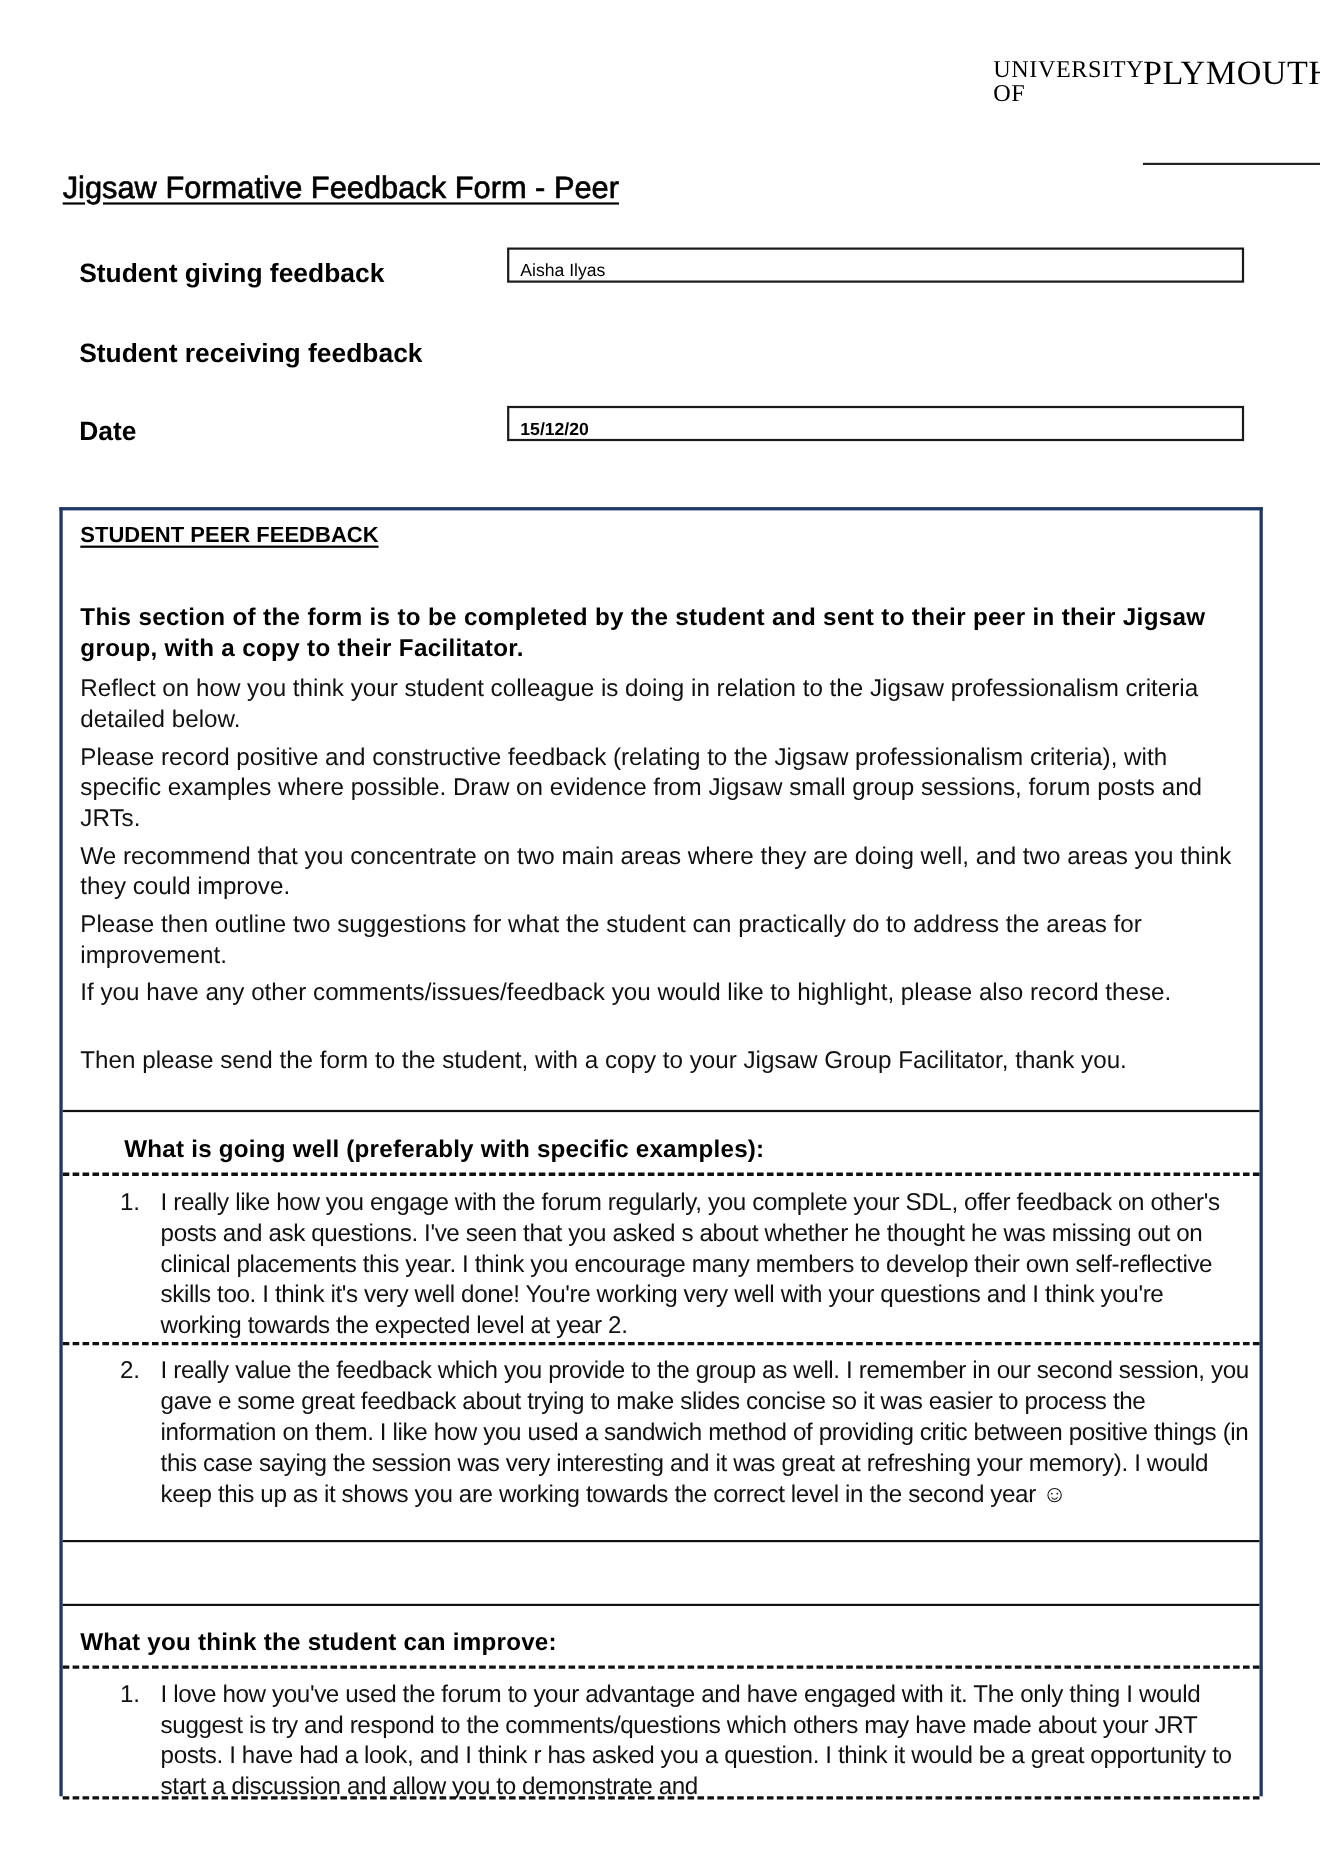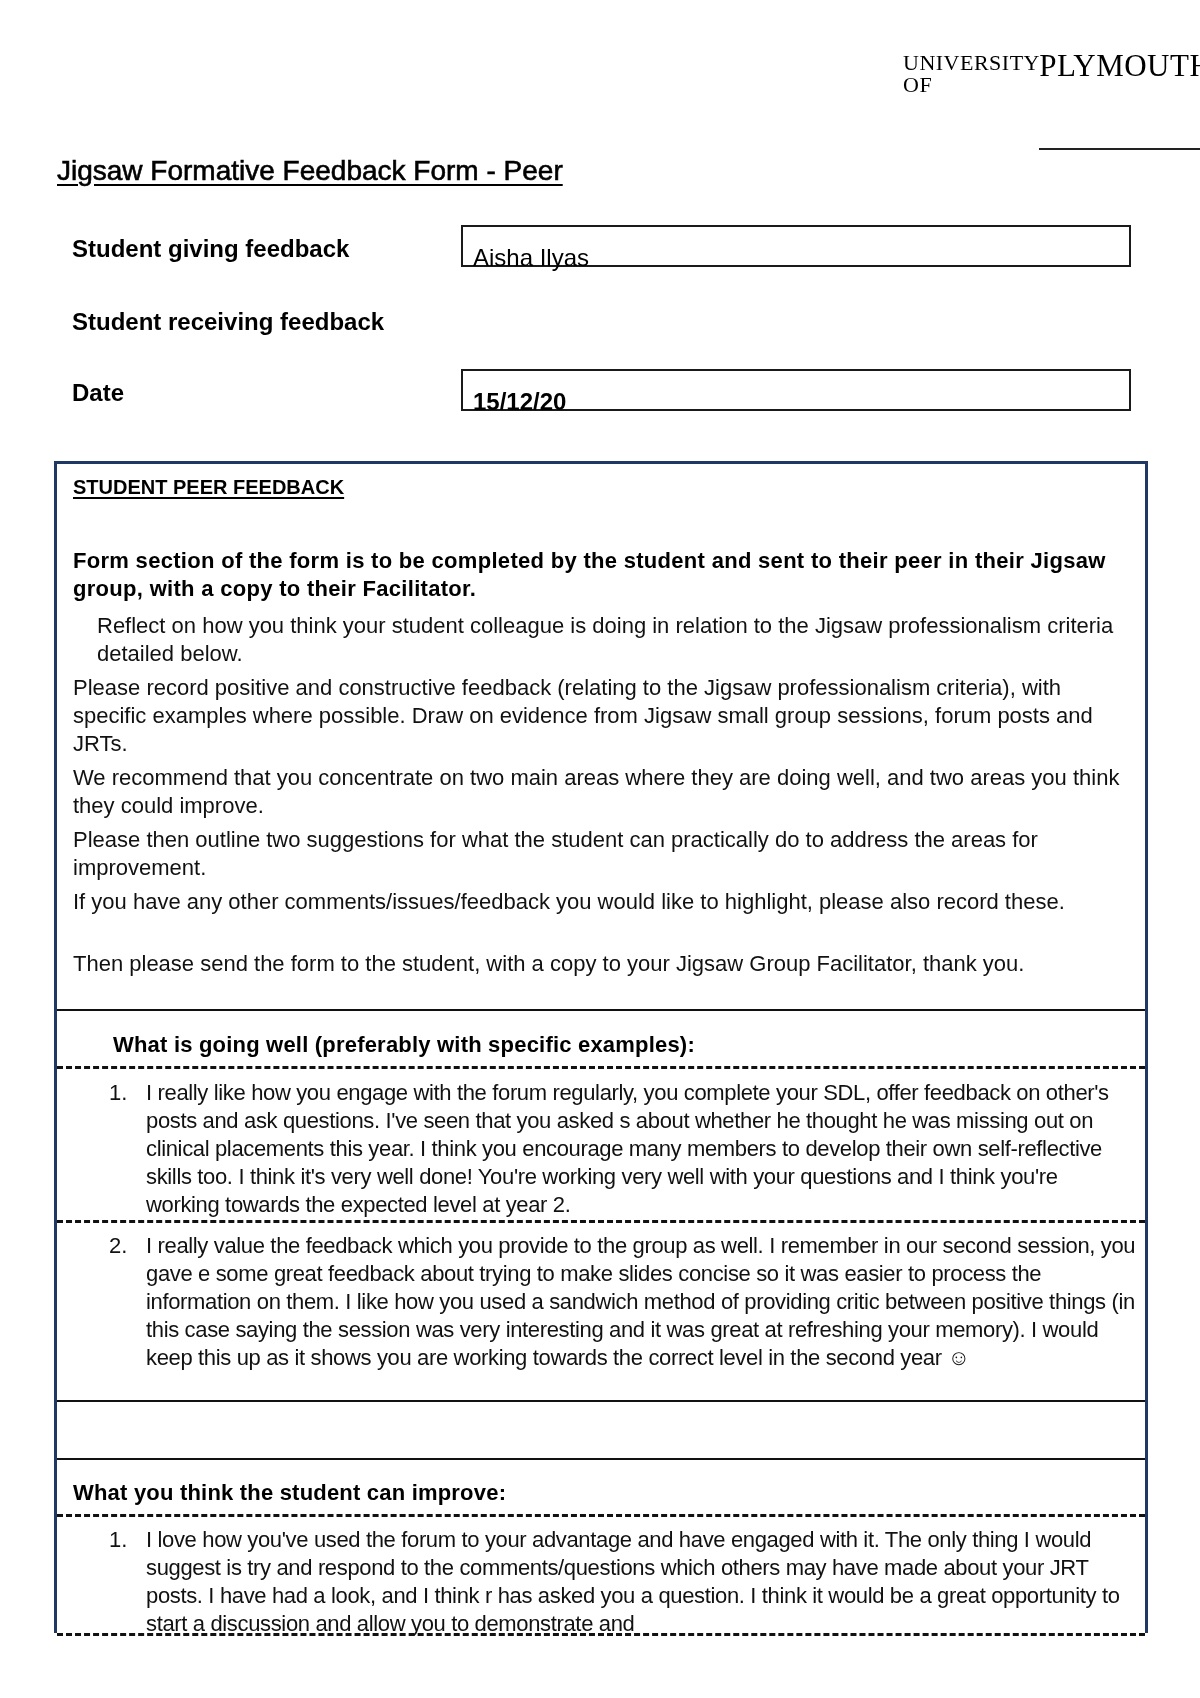--- a/index.html
+++ b/index.html
@@ -11,22 +11,22 @@
   .logo-l1 { font-size: 22px; line-height: 22px; letter-spacing: 0.5px; }
   .logo-l2 { font-size: 31px; line-height: 28px; letter-spacing: 0.5px; border-bottom: 2px solid #222; padding-bottom: 1px; }
   .logo-l3 { font-size: 13.5px; line-height: 18px; font-family: "Liberation Sans", sans-serif; letter-spacing: 0.3px; margin-top: 44px; }
 
   .doc-title { position: absolute; left: 57px; top: 155px; font-size: 28px; font-weight: normal;
                text-decoration: underline; text-underline-offset: 4px; margin: 0;
                -webkit-text-stroke: 0.6px #000; letter-spacing: 0px; }
 
   .field-row { position: absolute; left: 72px; width: 1080px; height: 48px; }
   .field-label { position: absolute; left: 0; top: 10px; font-weight: bold; font-size: 24px; }
-  .field-box { position: absolute; left: 389px; top: 0; width: 670px; height: 42px;
-               border: 2.5px solid #1a1a1a; box-sizing: border-box; padding: 16px 10px; font-size: 24px; line-height: 30px; }
+  .field-box { position: absolute; left: 389px; top: 0; width: 670px; height: 32px;
+               border: 2.5px solid #1a1a1a; box-sizing: border-box; padding: 5px 10px; font-size: 16px; line-height: 30px; }
   .field-box.bold { font-weight: bold; }
 
   .panel { position: absolute; left: 54px; top: 461px; width: 1094px; height: 1172px;
            border: 3px solid #1f3864; border-bottom: none; box-sizing: border-box; }
   .panel-inner { position: absolute; left: 0; top: 0; right: 0; bottom: 0; }
 
   .section-title { position: absolute; left: 16px; top: 12px; font-size: 20px; font-weight: bold;
                    text-decoration: underline; text-underline-offset: 3px; }
   .intro-bold { position: absolute; left: 16px; top: 83px; width: 1060px; font-size: 22px; font-weight: bold; line-height: 28px; letter-spacing: 0.3px; }
   .intro-para { position: absolute; left: 16px; width: 1060px; font-size: 22px; line-height: 28px; color: #111; }
@@ -80,22 +80,22 @@
   <span class="field-label">Student receiving feedback</span>
 </div>
 <div class="field-row" style="top:369px;">
   <span class="field-label">Date</span>
   <div class="field-box bold">15/12/20</div>
 </div>
 
 <div class="panel">
   <div class="panel-inner">
     <div class="section-title">STUDENT PEER FEEDBACK</div>
-    <div class="intro-bold">Form section of the form is to be completed by the student and sent to their peer in their Jigsaw group, with a copy to their Facilitator.</div>
-    <div class="intro-para" style="top:148px;margin-left:24px;">Reflect on how you think your student colleague is doing in relation to the Jigsaw professionalism criteria detailed below.</div>
+    <div class="intro-bold">This section of the form is to be completed by the student and sent to their peer in their Jigsaw group, with a copy to their Facilitator.</div>
+    <div class="intro-para" style="top:148px;">Reflect on how you think your student colleague is doing in relation to the Jigsaw professionalism criteria detailed below.</div>
     <div class="intro-para" style="top:210px;">Please record positive and constructive feedback (relating to the Jigsaw professionalism criteria), with specific examples where possible.  Draw on evidence from Jigsaw small group sessions, forum posts and JRTs.</div>
     <div class="intro-para" style="top:300px;">We recommend that you concentrate on two main areas where they are doing well, and two areas you think they could improve.</div>
     <div class="intro-para" style="top:424px;">If you have any other comments/issues/feedback you would like to highlight, please also record these.</div>
     <div class="intro-para" style="top:362px;">Please then outline two suggestions for what the student can practically do to address the areas for improvement.</div>
     <div class="intro-para" style="top:486px;">Then please send the form to the student, with a copy to your Jigsaw Group Facilitator, thank you.</div>
 
     <div class="hline" style="top:545px;"></div>
     <div class="row-heading" style="top:568px;margin-left:40px;">What is going well (preferably with specific examples):</div>
     <div class="dline" style="top:602px;"></div>
 

